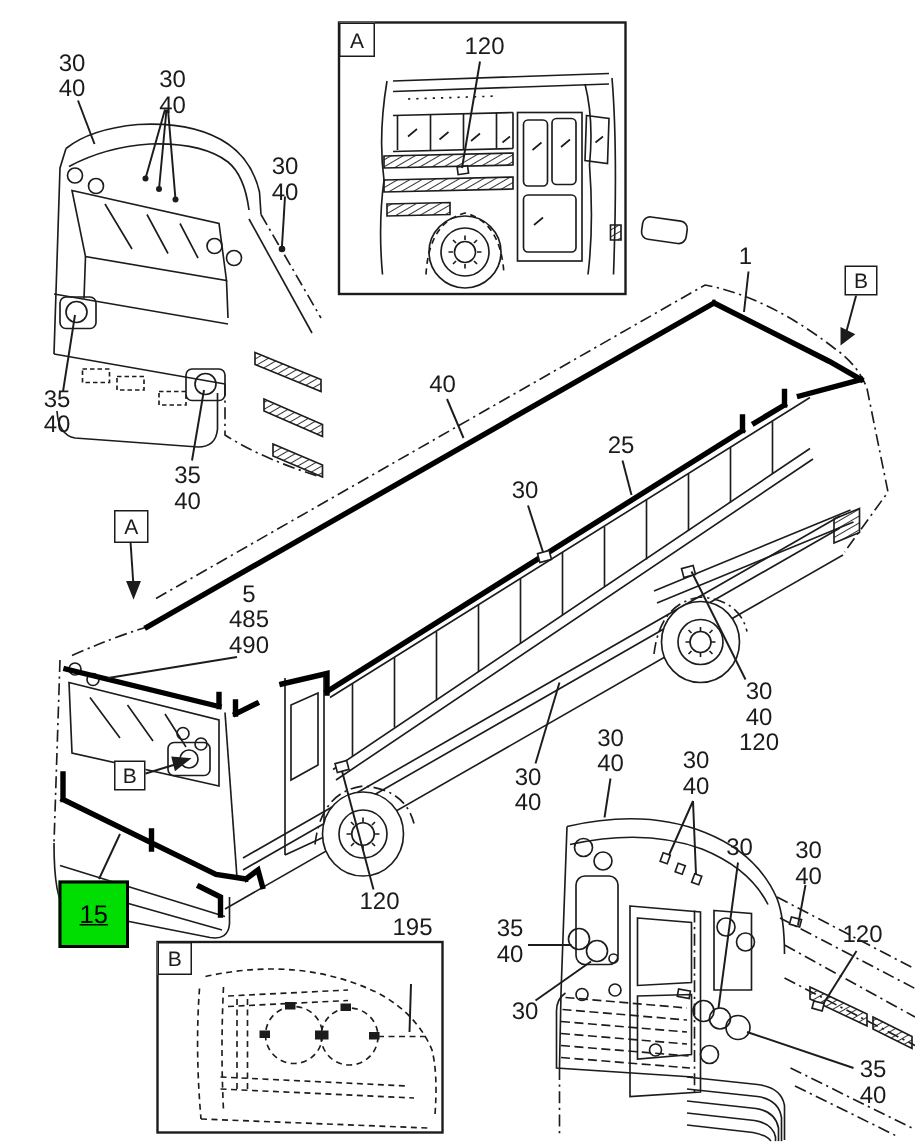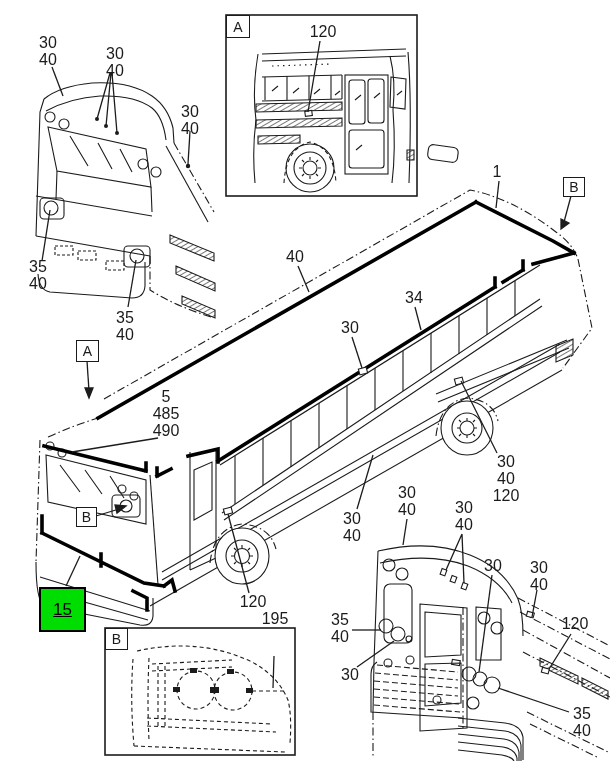--- a/index.html
+++ b/index.html
@@ -270,21 +270,21 @@
 40</div>
   <div class="lbl" style="left:172px;top:103px">30
 40</div>
   <div class="lbl" style="left:20px;top:258px">35
 40</div>
   <div class="lbl" style="left:107px;top:309px">35
 40</div>
   <div class="lbl w3" style="left:301px;top:23px">120</div>
   <div class="lbl" style="left:479px;top:163px">1</div>
   <div class="lbl" style="left:277px;top:248px">40</div>
-  <div class="lbl" style="left:396px;top:289px">34</div>
+  <div class="lbl" style="left:396px;top:289px">25</div>
   <div class="lbl" style="left:332px;top:319px">30</div>
   <div class="lbl w3" style="left:144px;top:388px">5
 485
 490</div>
   <div class="lbl w3" style="left:231px;top:593px">120</div>
   <div class="lbl" style="left:334px;top:510px">30
 40</div>
   <div class="lbl w3" style="left:484px;top:453px">30
 40
 120</div>

